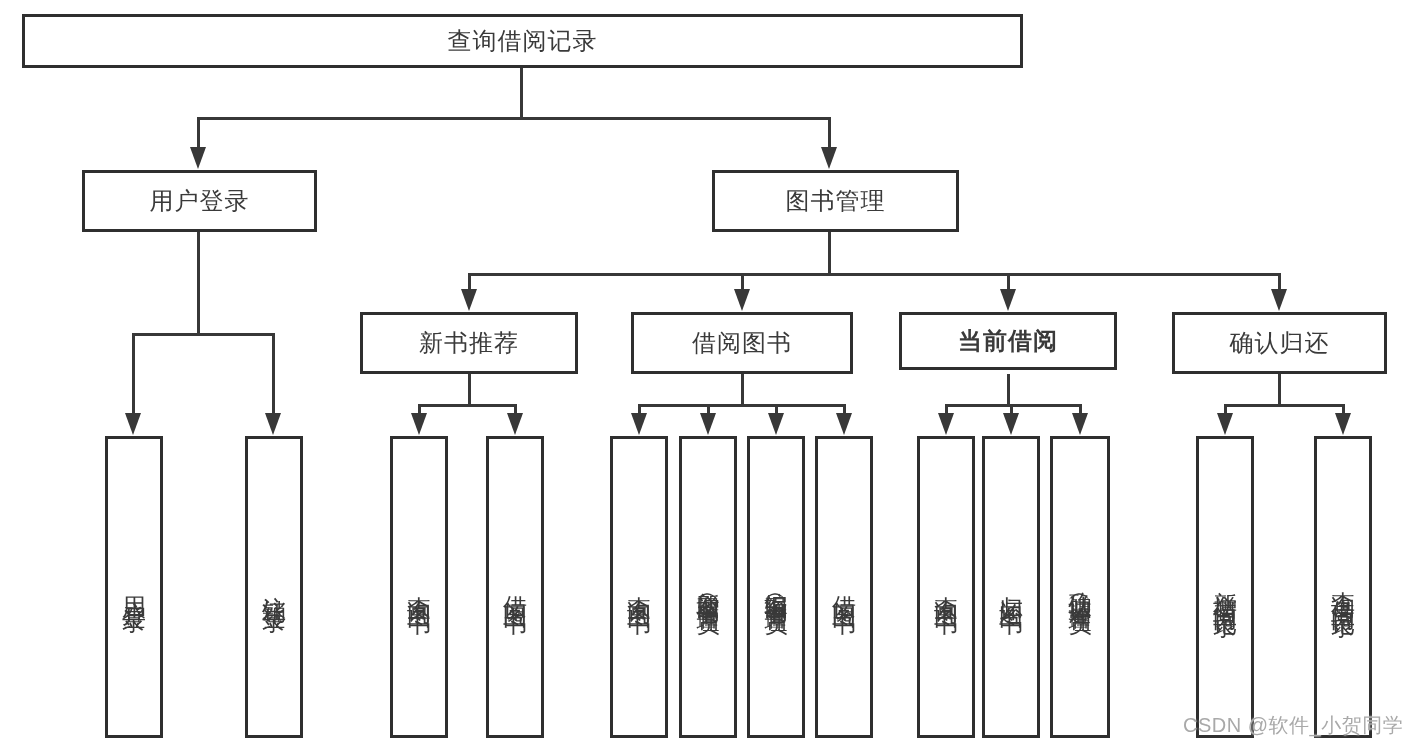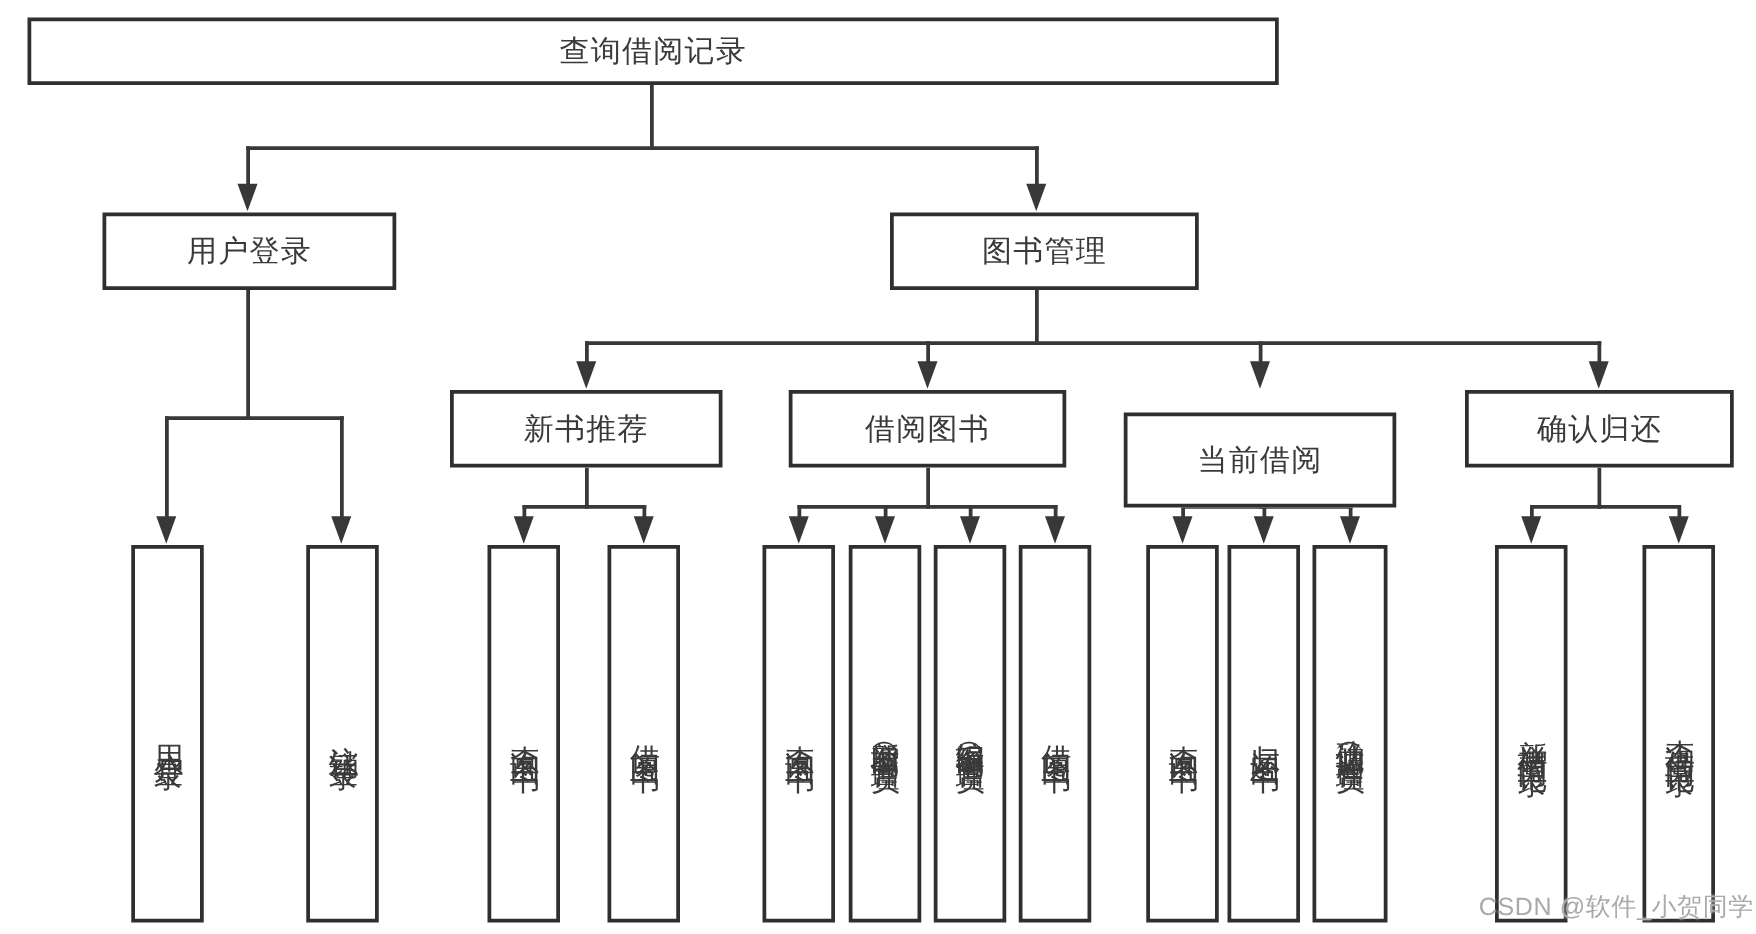--- a/index.html
+++ b/index.html
@@ -72,21 +72,21 @@
   <div class="arrow" style="left:1000px;top:289px;"></div>
   <div class="vline" style="left:1278px;top:273px;height:18px;"></div>
   <div class="arrow" style="left:1271px;top:289px;"></div>
 
   <div class="box" style="left:360px;top:312px;width:218px;height:62px;">
     <span>新书推荐</span>
   </div>
   <div class="box" style="left:631px;top:312px;width:222px;height:62px;">
     <span>借阅图书</span>
   </div>
-  <div class="box" style="left:899px;top:330px;width:218px;height:76px;">
+  <div class="box" style="left:899px;top:312px;width:218px;height:58px;font-weight:bold;">
     <span>当前借阅</span>
   </div>
   <div class="box" style="left:1172px;top:312px;width:215px;height:62px;">
     <span>确认归还</span>
   </div>
 
   <div class="vline" style="left:468px;top:374px;height:33px;"></div>
   <div class="hline" style="left:418px;top:404px;width:99px;"></div>
   <div class="vline" style="left:418px;top:404px;height:11px;"></div>
   <div class="arrow" style="left:411px;top:413px;"></div>

